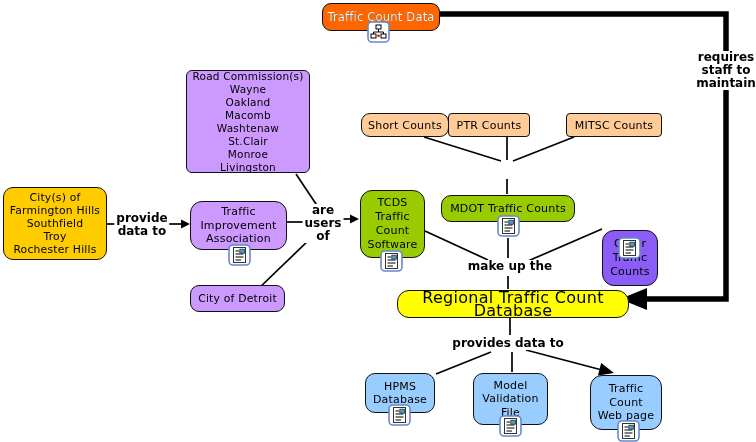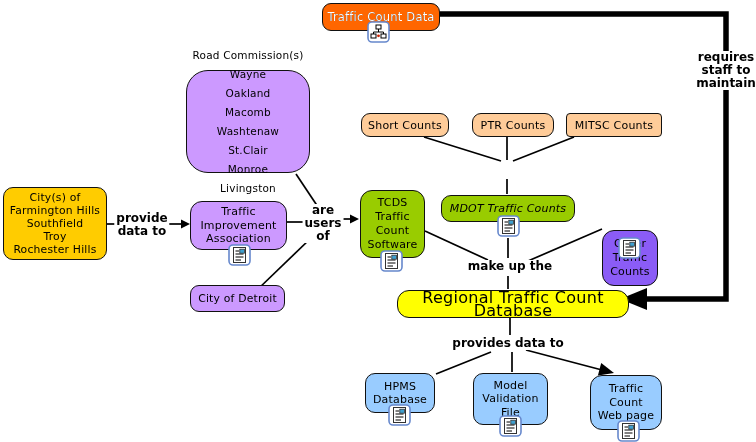--- a/index.html
+++ b/index.html
@@ -82,21 +82,21 @@
     </g>
     <g>
       <line x1="526" y1="350" x2="602" y2="370" stroke-width="1.7"></line>
       <polygon points="614,373 597.9,375.5 601.2,362.9" fill="#000"></polygon>
     </g>
   </svg>
 
   <div class="node" style="left: 322px; top: 3px; width: 118px; height: 28px; border-radius: 9px; font-size: 11.5px; background-color: rgb(255, 102, 0);">Traffic Count Data</div>
   <span class="node" style="left: 322px; top: 3px; width: 118px; height: 28px; border-radius: 9px; font-size: 11.5px; background: transparent; border-color: transparent; z-index: 3; color: rgb(255, 255, 255);">Traffic Count Data</span>
 
-  <div class="node" style="left: 186px; top: 70px; width: 124px; height: 103px; border-radius: 22px; font-size: 10.5px; line-height: 19px; background-color: rgb(204, 153, 255);">Road Commission(s)
+  <div class="node" style="left: 186px; top: 70px; width: 124px; height: 103px; border-radius: 6px; font-size: 10.5px; line-height: 13px; background-color: rgb(204, 153, 255);">Road Commission(s)
 Wayne
 Oakland
 Macomb
 Washtenaw
 St.Clair
 Monroe
 Livingston</div>
 
   <div class="node" style="left: 3px; top: 187px; width: 104px; height: 73px; border-radius: 10px; font-size: 10.8px; line-height: 13.2px; background-color: rgb(255, 204, 0);">City(s) of
 Farmington Hills
@@ -110,25 +110,25 @@
 
   <div class="node" style="left: 190px; top: 285px; width: 95px; height: 27px; border-radius: 9px; font-size: 10.8px; background-color: rgb(204, 153, 255);">City of Detroit</div>
 
   <div class="node" style="left: 360px; top: 190px; width: 65px; height: 68px; border-radius: 12px; line-height: 13.8px; background-color: rgb(153, 204, 0);">TCDS
 Traffic
 Count
 Software</div>
 
   <div class="node" style="left: 361px; top: 113px; width: 88px; height: 24px; border-radius: 9px; background-color: rgb(255, 204, 153);">Short Counts</div>
 
-  <div class="node" style="left: 472px; top: 113px; width: 82px; height: 24px; border-radius: 9px; background-color: rgb(255, 204, 153);">PTR Counts</div>
+  <div class="node" style="left: 448px; top: 113px; width: 82px; height: 24px; border-radius: 4px; background-color: rgb(255, 204, 153);">PTR Counts</div>
 
   <div class="node" style="left: 566px; top: 113px; width: 96px; height: 24px; border-radius: 4px; background-color: rgb(255, 204, 153);">MITSC Counts</div>
 
-  <div class="node" style="left: 441px; top: 195px; width: 134px; height: 27px; border-radius: 10px; background-color: rgb(153, 204, 0); font-style: italic;">MDOT Traffic Counts</div>
+  <div class="node" style="left: 441px; top: 195px; width: 134px; height: 27px; border-radius: 10px; background-color: rgb(153, 204, 0);">MDOT Traffic Counts</div>
 
   <div class="node" style="left: 602px; top: 191px; width: 56px; height: 56px; border-radius: 12px; line-height: 13.8px; background-color: #8b5cf6; margin-top: 39px;">Other
 Traffic
 Counts</div>
 
   <div class="node" style="left: 397px; top: 290px; width: 232px; height: 28px; border-radius: 12px; font-size: 16px; letter-spacing: 0.3px; background-color: rgb(255, 255, 0);">Regional Traffic Count Database</div>
 
   <div class="node" style="left: 365px; top: 373px; width: 70px; height: 40px; border-radius: 10px; line-height: 13.5px; background-color: rgb(153, 204, 255);">HPMS
 Database</div>
 

